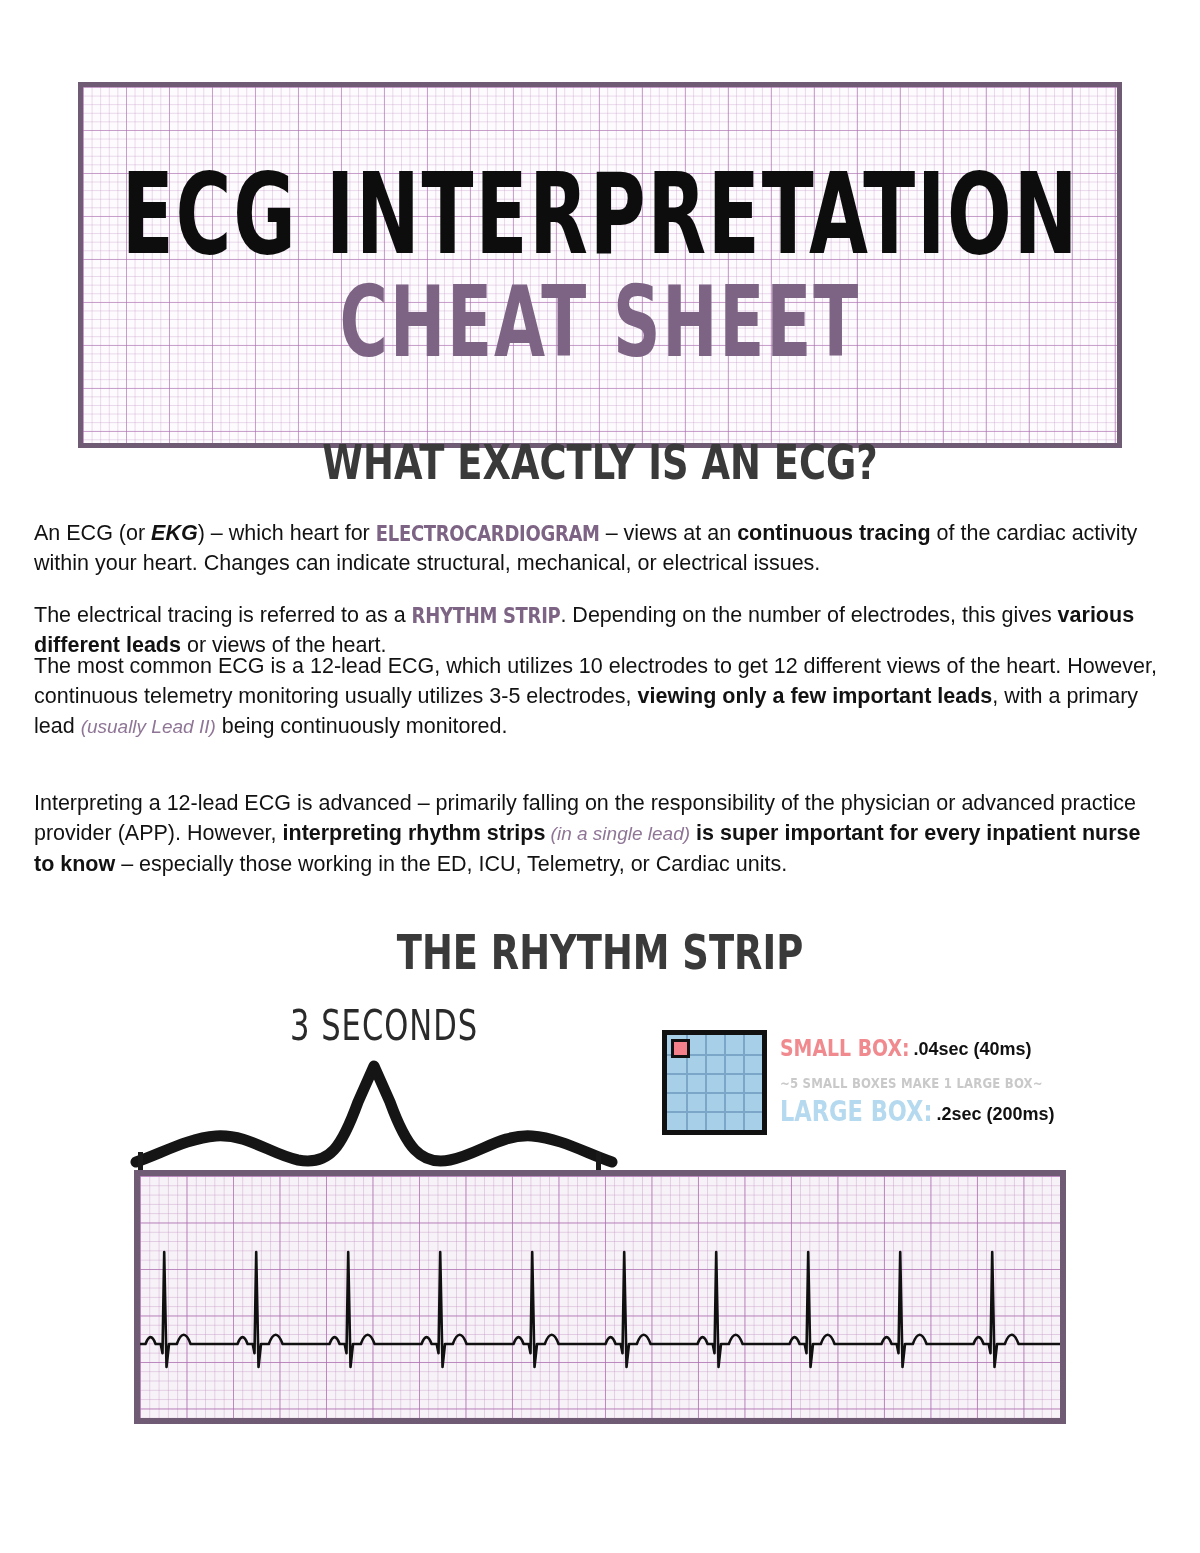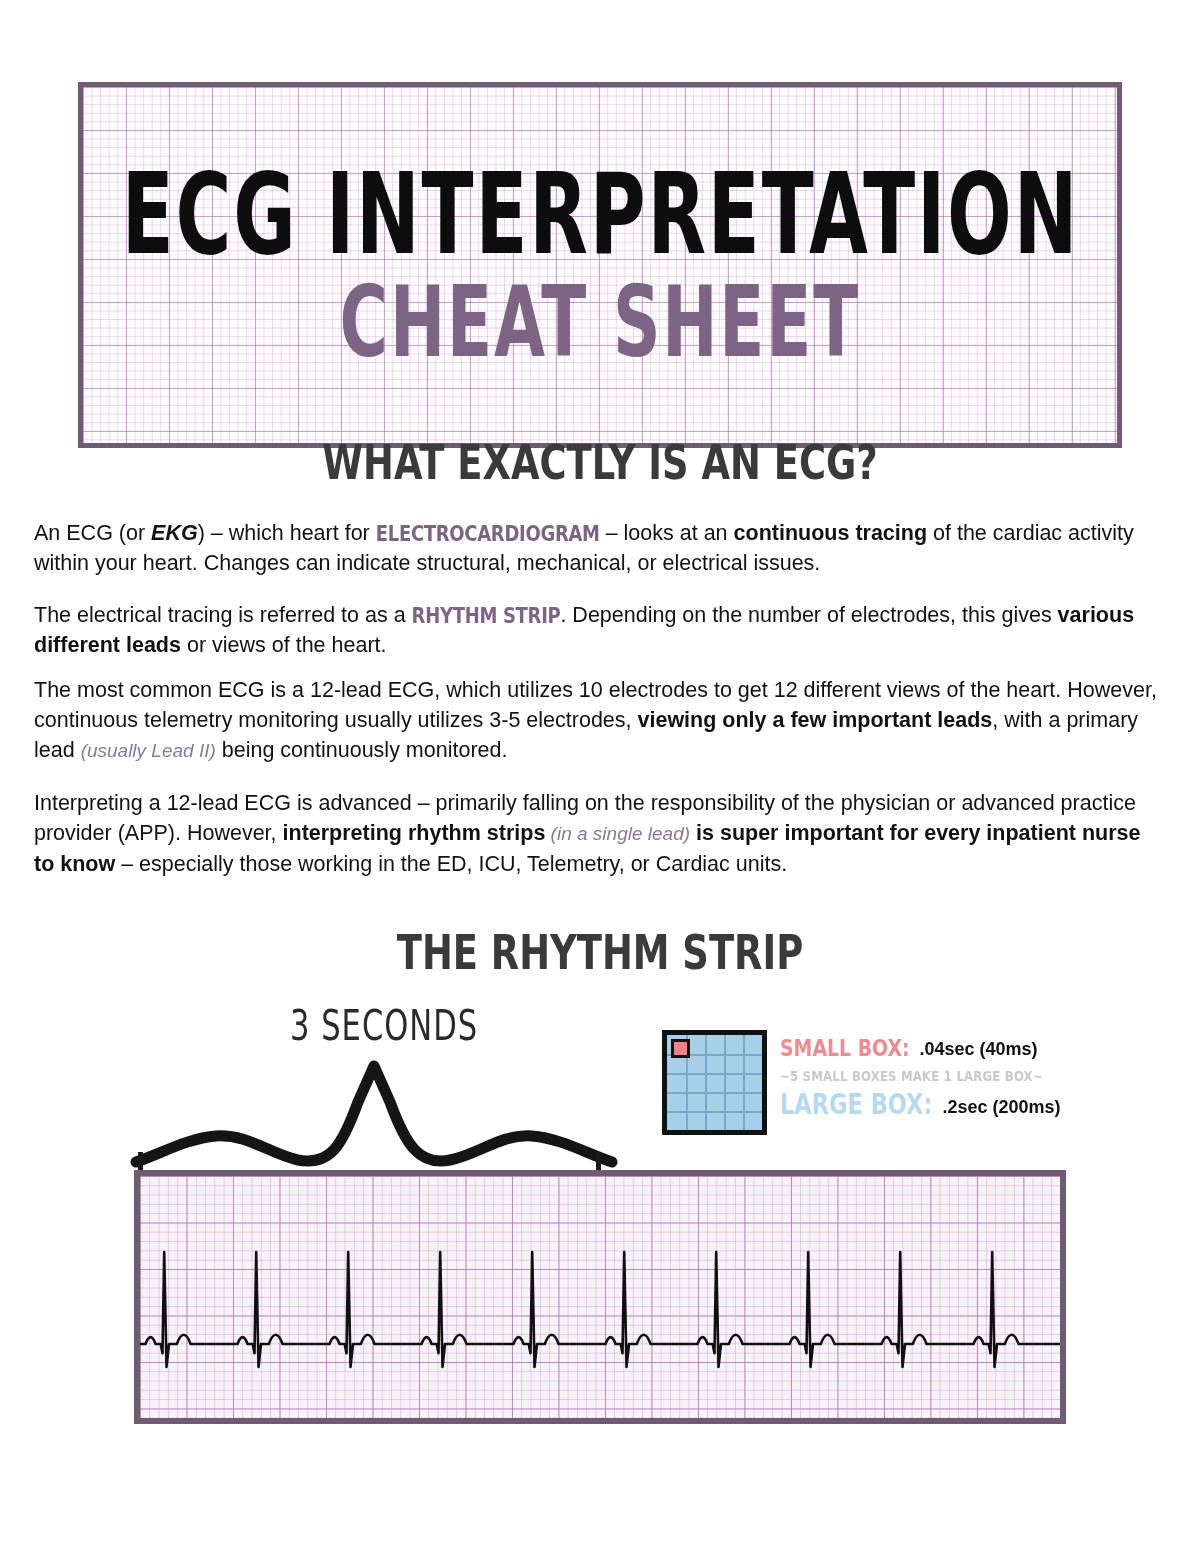--- a/index.html
+++ b/index.html
@@ -87,21 +87,21 @@
     left: 34px;
     width: 1128px;
     font-family: "Liberation Sans", sans-serif;
     font-size: 21.5px;
     line-height: 30px;
     color: #121212;
     text-align: left;
   }
   #para-1 { top: 518px; }
   #para-2 { top: 600px; }
-  #para-3 { top: 675px; }
+  #para-3 { top: 651px; }
   #para-4 { top: 788px; }
 
   .body-text b { font-weight: 700; }
   .body-text i { font-style: italic; font-weight: bold; }
   .accent-caps {
     font-family: "DejaVu Sans Condensed", "Liberation Sans Narrow", "Liberation Sans", sans-serif;
     font-weight: 700;
     color: #7d6384;
     font-size: 20px;
     letter-spacing: -0.3px;
@@ -172,21 +172,21 @@
     position: absolute;
     left: 118px;
     top: 0px;
     width: 225px;
   }
   .legend-row {
     white-space: nowrap;
     line-height: 1;
   }
   #legend-row-small { margin-top: 10px; }
-  #legend-row-mid { margin-top: 9px; text-align: center; }
+  #legend-row-mid { margin-top: 16px; text-align: center; }
   #legend-row-large { margin-top: 8px; }
 
   .legend-key-small {
     font-family: "DejaVu Sans Condensed", "Liberation Sans Narrow", "Liberation Sans", sans-serif;
     font-weight: 700;
     font-size: 21px;
     color: #f08a8f;
     letter-spacing: 0px;
     transform: scaleY(1.1);
     display: inline-block;
@@ -198,21 +198,21 @@
     color: #b5d9ef;
     letter-spacing: 0px;
     transform: scaleY(1.1);
     display: inline-block;
   }
   .legend-val {
     font-family: "Liberation Sans", sans-serif;
     font-weight: 700;
     font-size: 18px;
     color: #111111;
-    margin-left: 10px;
+    margin-left: 4px;
   }
   .legend-mid-text {
     font-family: "DejaVu Sans Condensed", "Liberation Sans Narrow", "Liberation Sans", sans-serif;
     font-weight: 700;
     font-size: 13px;
     color: #c9c9c9;
     letter-spacing: 0.2px;
     transform: scaleY(1.05);
     display: inline-block;
   }
@@ -254,21 +254,21 @@
 </head>
 <body>
 
 <div id="header-banner">
   <div id="title-line1">ECG INTERPRETATION</div>
   <div id="title-line2">CHEAT SHEET</div>
 </div>
 
 <div class="section-heading" id="heading-what-is-ecg">WHAT EXACTLY IS AN ECG?</div>
 
-<div class="body-text" id="para-1"><span>An ECG (or </span><i>EKG</i><span>) – which heart for </span><span class="accent-caps">ELECTROCARDIOGRAM</span><span> – looks at an </span><b>continuous tracing</b><span> of the cardiac activity within your heart. Changes can indicate structural, mechanical, or electrical issues.</span></div>
+<div class="body-text" id="para-1"><span>An ECG (or </span><i>EKG</i><span>) – which heart for </span><span class="accent-caps">ELECTROCARDIOGRAM</span><span> – views at an </span><b>continuous tracing</b><span> of the cardiac activity within your heart. Changes can indicate structural, mechanical, or electrical issues.</span></div>
 <div class="body-text" id="para-2"><span>The electrical tracing is referred to as a </span><span class="accent-caps">RHYTHM STRIP</span><span>. Depending on the number of electrodes, this gives </span><b>various different leads</b><span> or views of the heart.</span></div>
 <div class="body-text" id="para-3"><span>The most common ECG is a 12-lead ECG, which utilizes 10 electrodes to get 12 different views of the heart. However, continuous telemetry monitoring usually utilizes 3-5 electrodes, </span><b>viewing only a few important leads</b><span>, with a primary lead </span><span class="accent-italic">(usually Lead II)</span><span> being continuously monitored.</span></div>
 <div class="body-text" id="para-4"><span>Interpreting a 12-lead ECG is advanced – primarily falling on the responsibility of the physician or advanced practice provider (APP). However, </span><b>interpreting rhythm strips</b><span class="accent-italic"> (in a single lead)</span><b> is super important for every inpatient nurse to know</b><span> – especially those working in the ED, ICU, Telemetry, or Cardiac units.</span></div>
 
 <div class="section-heading" id="heading-rhythm-strip">THE RHYTHM STRIP</div>
 
 <div id="three-seconds-label">3 SECONDS</div>
 
 <svg id="bracket-svg" viewBox="0 0 490 125">
   <path d="M 6 112

